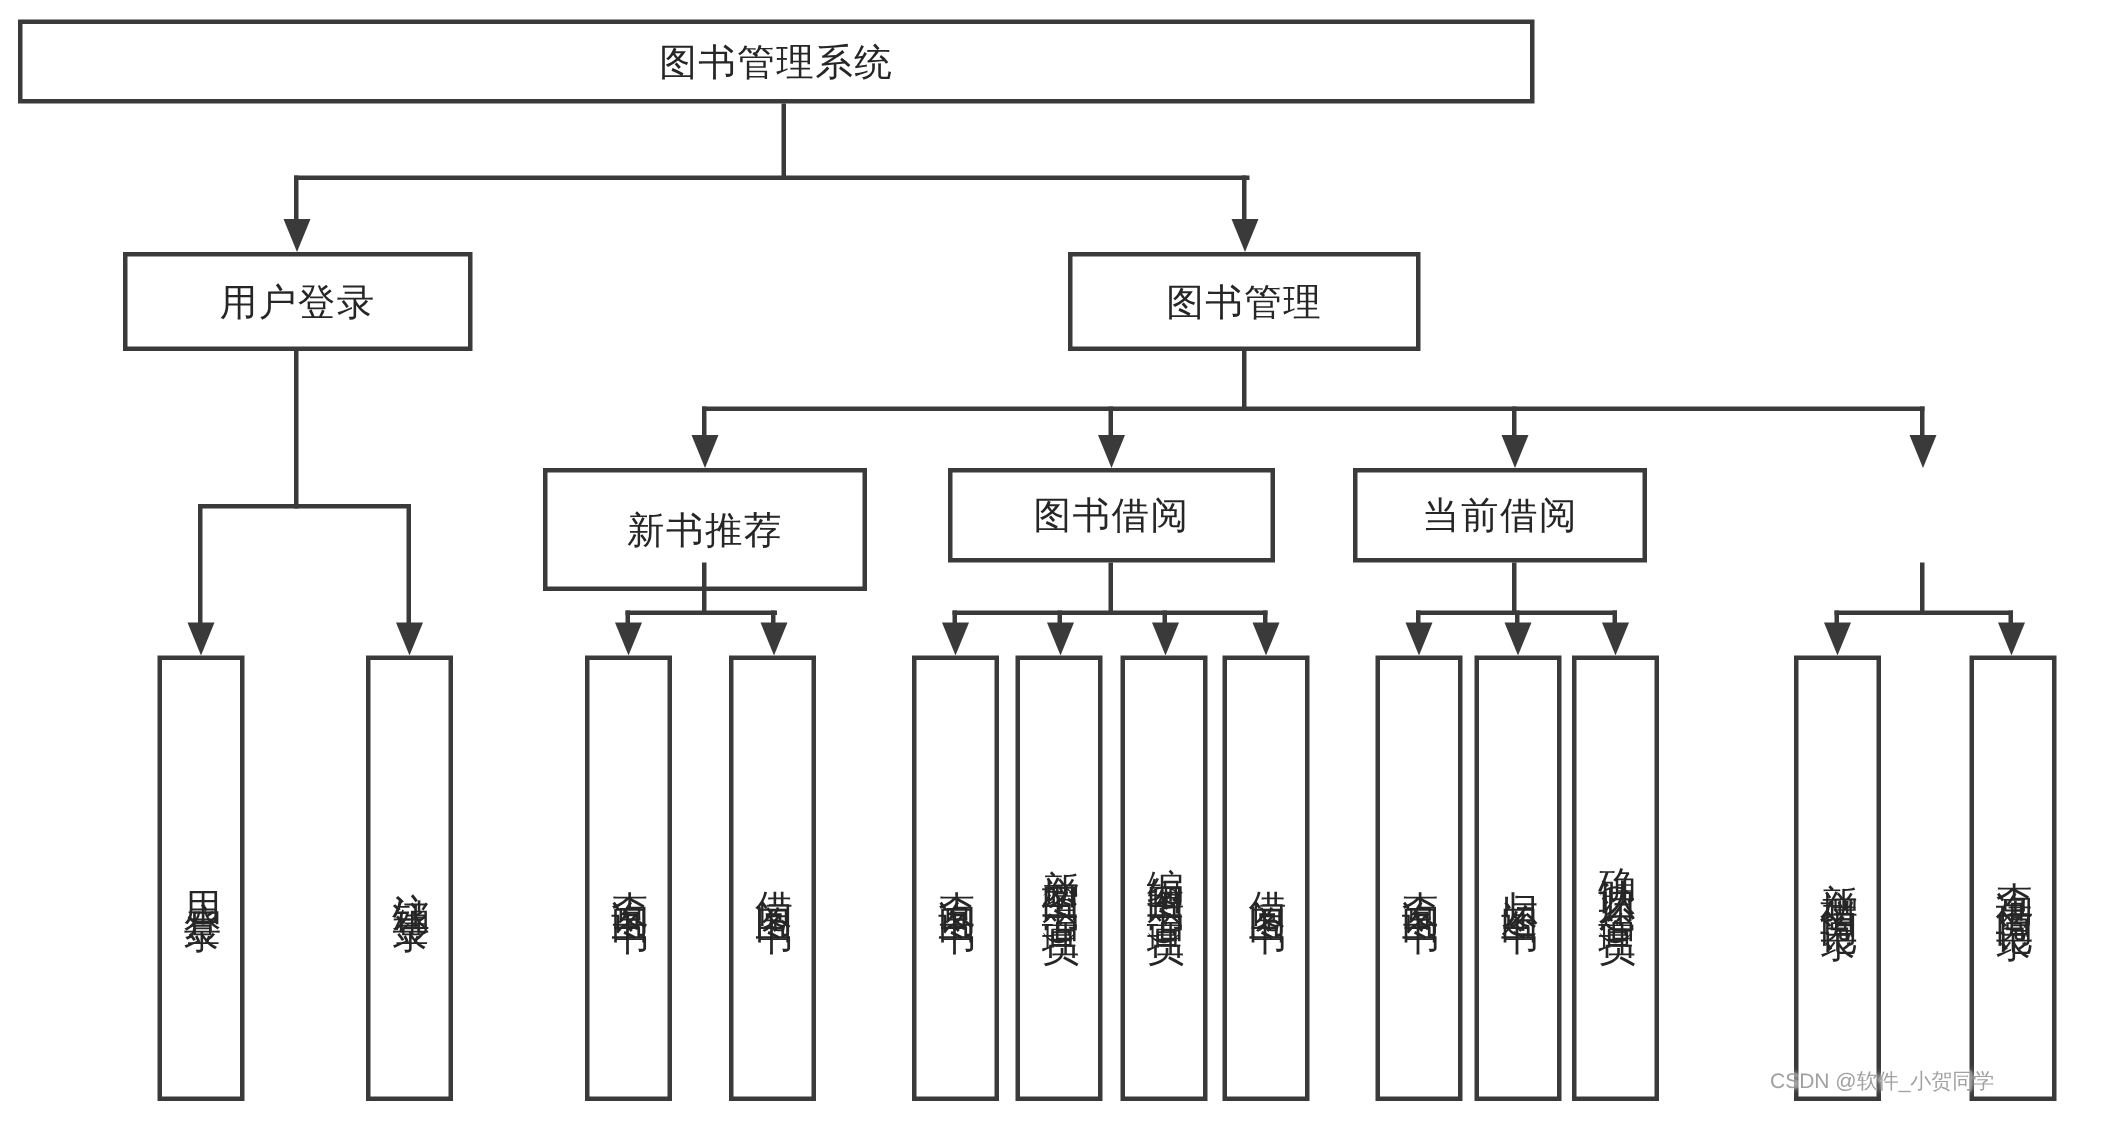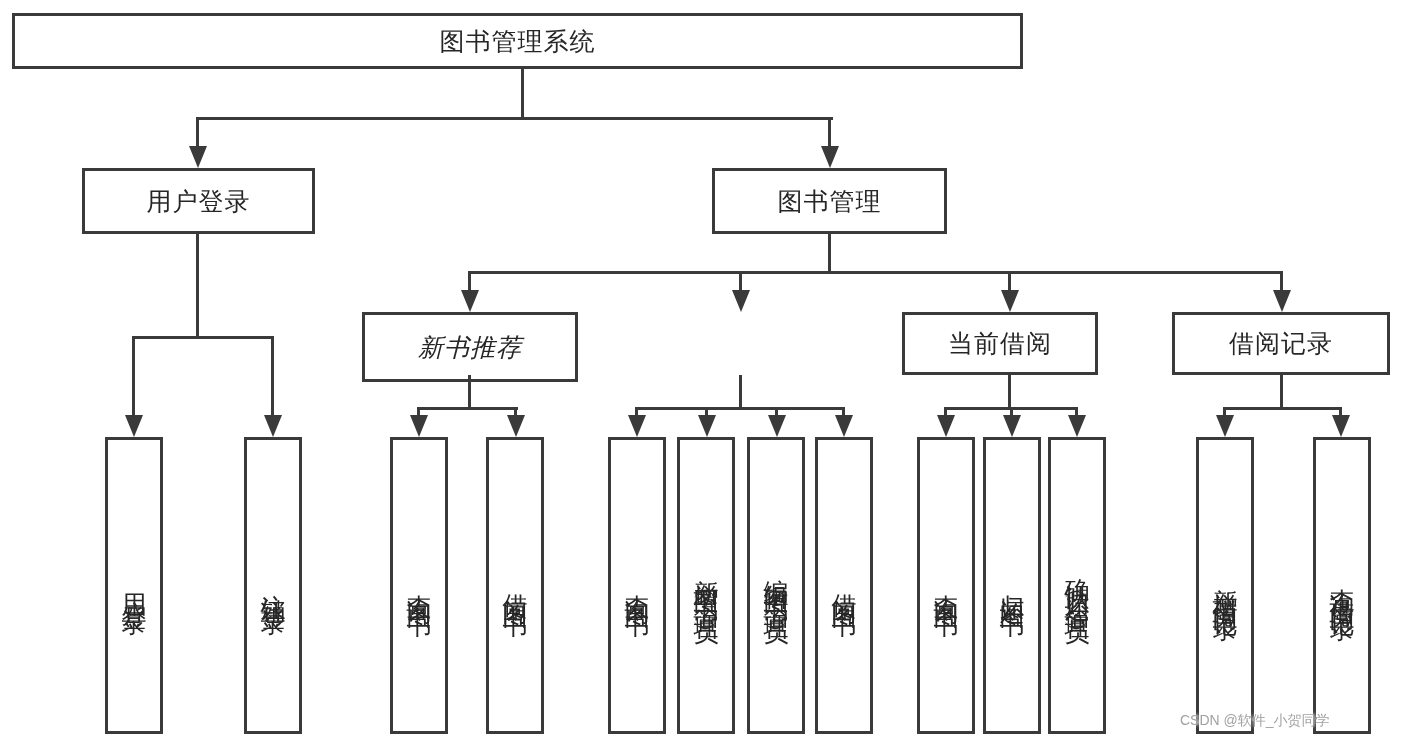--- a/index.html
+++ b/index.html
@@ -99,28 +99,28 @@
   <div class="hline" style="left:468px; top:271px; width:815px;"></div>
   <div class="vline" style="left:468px; top:271px; height:22px;"></div>
   <div class="arrow" style="left:461px; top:290px;"></div>
   <div class="vline" style="left:739px; top:271px; height:22px;"></div>
   <div class="arrow" style="left:732px; top:290px;"></div>
   <div class="vline" style="left:1008px; top:271px; height:22px;"></div>
   <div class="arrow" style="left:1001px; top:290px;"></div>
   <div class="vline" style="left:1280px; top:271px; height:22px;"></div>
   <div class="arrow" style="left:1273px; top:290px;"></div>
 
-  <div class="box" style="left:362px; top:312px; width:216px; height:70px;font-style:italic;">
+  <div class="box" style="left:362px; top:312px; width:216px; height:82px;">
     <span>新书推荐</span>
+  </div>
+  <div class="box" style="left:632px; top:312px; width:218px; height:63px;">
+    <span>图书借阅</span>
   </div>
   <div class="box" style="left:902px; top:312px; width:196px; height:63px;">
     <span>当前借阅</span>
-  </div>
-  <div class="box" style="left:1172px; top:312px; width:218px; height:63px;">
-    <span>借阅记录</span>
   </div>
 
   <div class="vline" style="left:468px; top:375px; height:35px;"></div>
   <div class="hline" style="left:417px; top:407px; width:101px;"></div>
   <div class="vline" style="left:417px; top:407px; height:12px;"></div>
   <div class="arrow" style="left:410px; top:415px;"></div>
   <div class="vline" style="left:514px; top:407px; height:12px;"></div>
   <div class="arrow" style="left:507px; top:415px;"></div>
 
   <div class="vline" style="left:739px; top:375px; height:35px;"></div>

